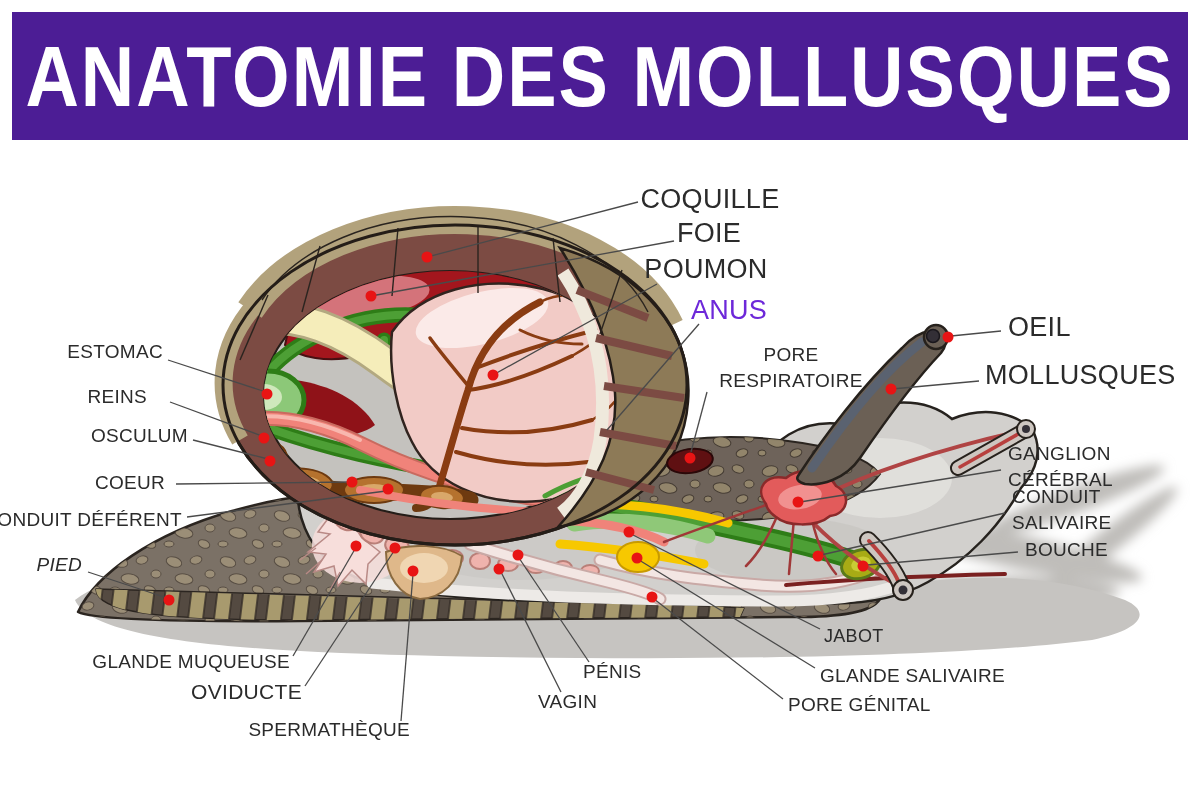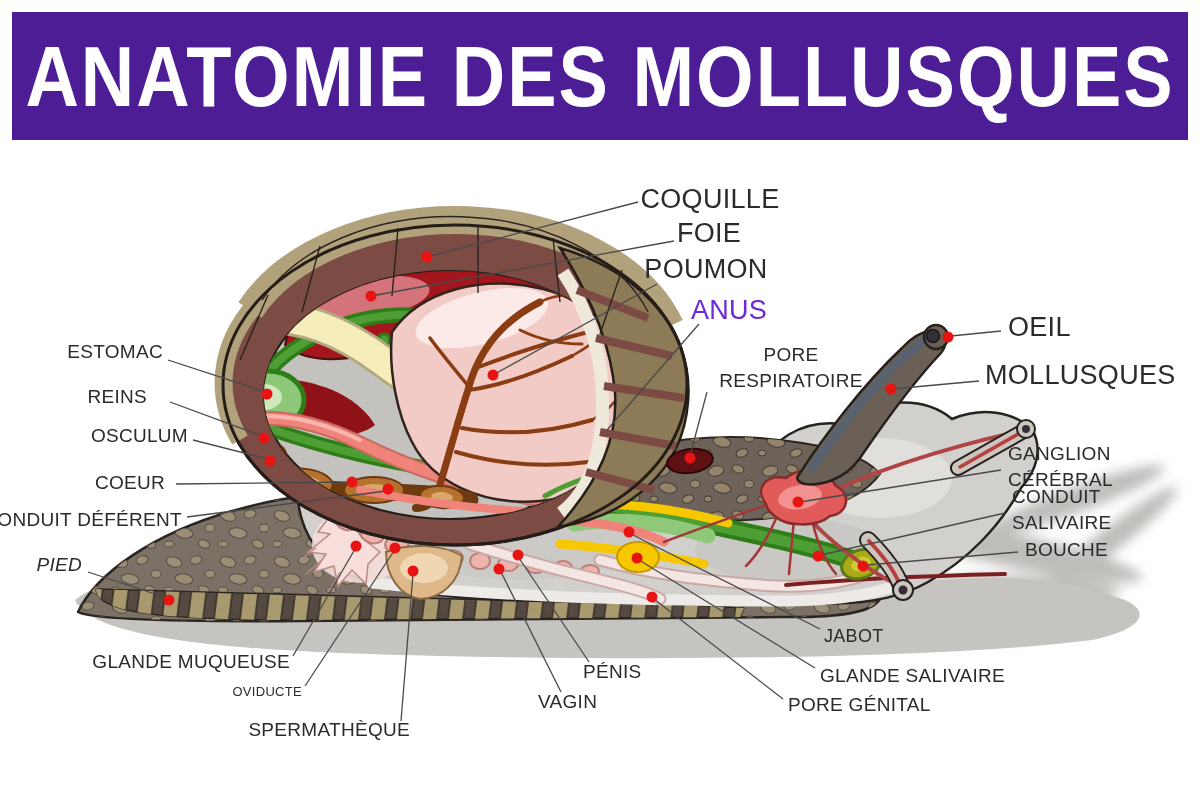--- a/index.html
+++ b/index.html
@@ -310,20 +310,20 @@
     <div class="lbl" style="left: 1008px; top: 467px; font-size: 19px; transform: translate(0px, -50%); color: rgb(43, 43, 43);">GANGLION CÉRÉBRAL</div>
     <div class="lbl" style="left: 1012px; top: 510px; font-size: 19px; transform: translate(0px, -50%); color: rgb(43, 43, 43);">CONDUIT SALIVAIRE</div>
     <div class="lbl" style="left: 1025px; top: 550px; font-size: 19px; transform: translate(0px, -50%); color: rgb(43, 43, 43);">BOUCHE</div>
     <div class="lbl" style="left: 163px; top: 352px; font-size: 19px; transform: translate(-100%, -50%); color: rgb(43, 43, 43);">ESTOMAC</div>
     <div class="lbl" style="left: 147px; top: 397px; font-size: 19px; transform: translate(-100%, -50%); color: rgb(43, 43, 43);">REINS</div>
     <div class="lbl" style="left: 188px; top: 436px; font-size: 19px; transform: translate(-100%, -50%); color: rgb(43, 43, 43);">OSCULUM</div>
     <div class="lbl" style="left: 165px; top: 483px; font-size: 19px; transform: translate(-100%, -50%); color: rgb(43, 43, 43);">COEUR</div>
     <div class="lbl" style="left: 182px; top: 520px; font-size: 19px; transform: translate(-100%, -50%); color: rgb(43, 43, 43);">CONDUIT DÉFÉRENT</div>
     <div class="lbl" style="left: 82px; top: 565px; font-size: 19px; transform: translate(-100%, -50%); color: rgb(43, 43, 43); font-style: italic;">PIED</div>
     <div class="lbl" style="left: 290px; top: 662px; font-size: 19px; transform: translate(-100%, -50%); color: rgb(43, 43, 43);">GLANDE MUQUEUSE</div>
-    <div class="lbl" style="left: 302px; top: 692px; font-size: 13px; transform: translate(-100%, -50%); color: rgb(43, 43, 43);">OVIDUCTE</div>
+    <div class="lbl" style="left: 302px; top: 692px; font-size: 21px; transform: translate(-100%, -50%); color: rgb(43, 43, 43);">OVIDUCTE</div>
     <div class="lbl" style="left: 410px; top: 730px; font-size: 19px; transform: translate(-100%, -50%); color: rgb(43, 43, 43);">SPERMATHÈQUE</div>
     <div class="lbl" style="left: 583px; top: 672px; font-size: 19px; transform: translate(0px, -50%); color: rgb(43, 43, 43);">PÉNIS</div>
     <div class="lbl" style="left: 538px; top: 702px; font-size: 19px; transform: translate(0px, -50%); color: rgb(43, 43, 43);">VAGIN</div>
     <div class="lbl" style="left: 824px; top: 636px; font-size: 18px; transform: translate(0px, -50%); color: rgb(43, 43, 43);">JABOT</div>
     <div class="lbl" style="left: 820px; top: 676px; font-size: 19px; transform: translate(0px, -50%); color: rgb(43, 43, 43);">GLANDE SALIVAIRE</div>
     <div class="lbl" style="left: 788px; top: 705px; font-size: 19px; transform: translate(0px, -50%); color: rgb(43, 43, 43);">PORE GÉNITAL</div>
   </div>
 
 </body></html>

